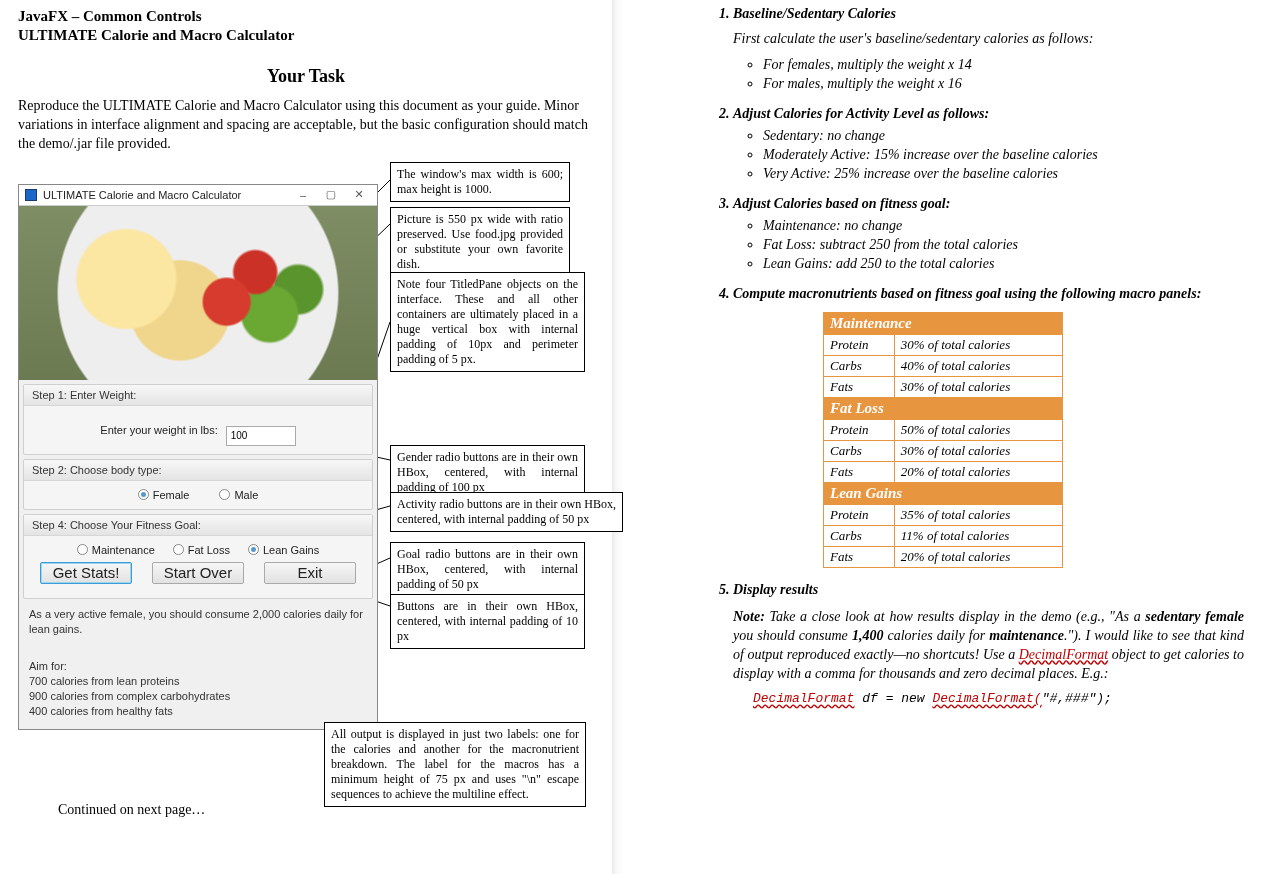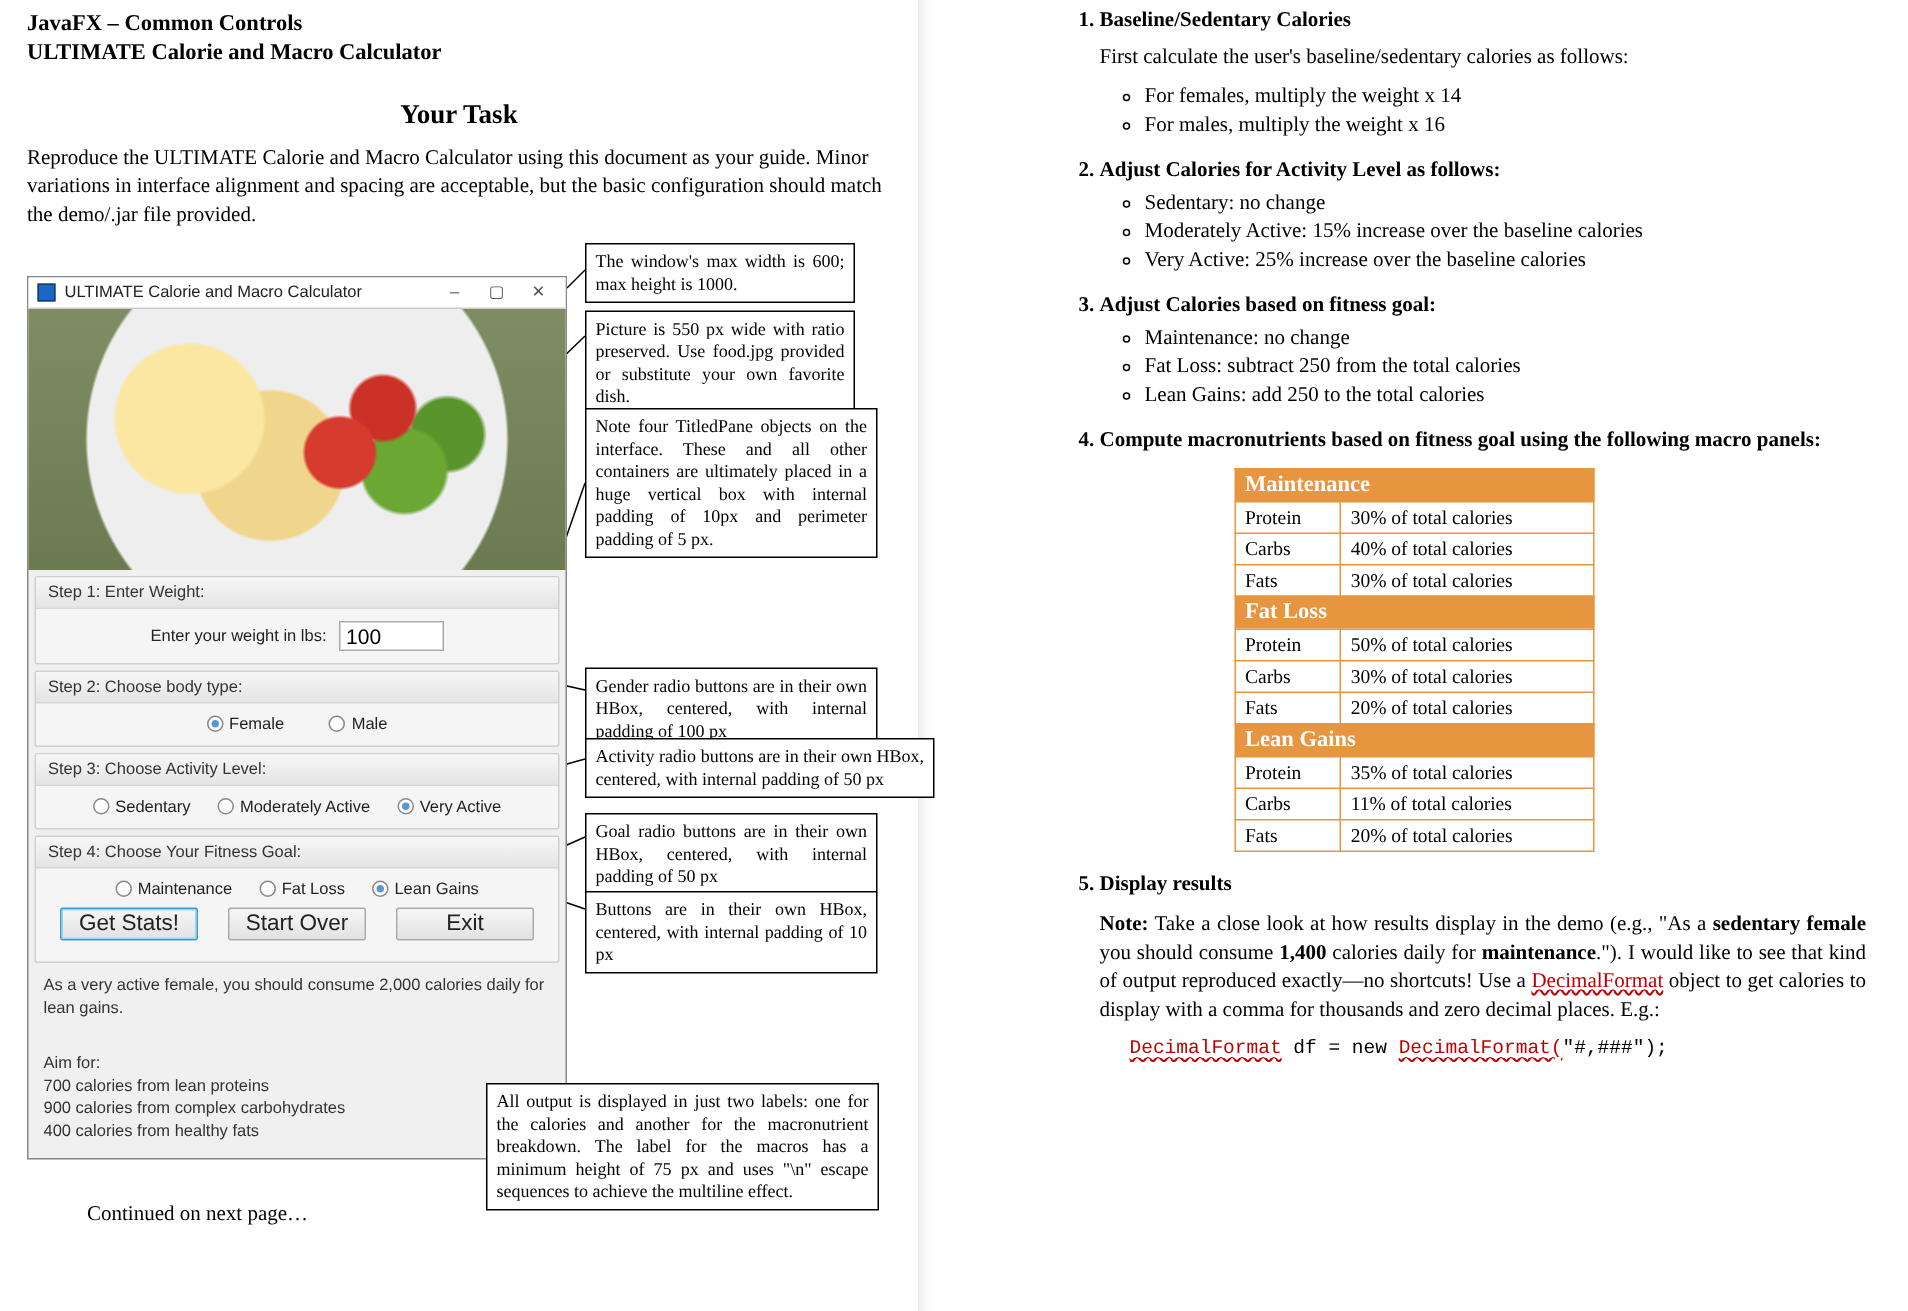--- a/index.html
+++ b/index.html
@@ -24,20 +24,21 @@
     position: relative;
   }
   .divider {
     width: 18px;
     background: linear-gradient(to right, rgba(0,0,0,0.08), rgba(0,0,0,0.02) 30%, rgba(0,0,0,0) 70%);
     height: 100%;
   }
   .right-col {
     flex: 1;
     padding: 6px 28px 6px 85px;
+    font-style: italic;
   }
   .bold { font-weight: bold; }
   h1.doc-title { font-size: 15px; margin: 0 0 2px 0; font-weight: bold;}
   h2.doc-sub { font-size: 15px; margin: 0 0 22px 0; font-weight: bold;}
   h3.sect { font-size: 18px; margin: 0 0 10px 0; font-weight: bold; text-align: center;}
   .para { line-height: 1.35; margin-bottom: 8px; }
 
   
   .app-area {
     position: relative;
@@ -96,21 +97,21 @@
     font-size: 11px;
     color: #333;
   }
   .tp-body { padding: 8px 10px; }
   .row-center { display:flex; align-items:center; justify-content:center; gap: 30px;}
   .row-center.tight { gap: 18px;}
   .field-row { display:flex; align-items:center; gap:8px; justify-content:center;}
   input.txt {
     width: 70px; height: 20px;
     border:1px solid #aaa; background:#fff;
-    font-size:14px; padding:0 4px;
+    font-size:10px; padding:0 4px;margin-top:12px;
   }
   .radio { display:flex; align-items:center; gap:4px;}
   .radio .dot { width:11px; height:11px; border-radius:50%; border:1px solid #888; background:#fff; position:relative;}
   .radio.on .dot::after { content:""; position:absolute; inset:2px; background:#5699d0; border-radius:50%; }
   .btnrow { display:flex; gap:20px; justify-content:center; padding: 6px 4px;}
   .winbtn {
     min-width: 92px; height:22px;
     border:1px solid #a9a9a9;
     background: linear-gradient(#f6f6f6,#e2e2e2);
     font-size:15px;
@@ -217,39 +218,20 @@
                   <span>Female</span>
                 </span>
               <span class="radio">
                   <span class="dot"></span>
                   <span>Male</span>
                 </span>
             </div>
           </div>
         </div>
 
-        <div class="titled-pane">
-          <div class="tp-header">Step 3: Choose Activity Level:</div>
-          <div class="tp-body">
-            <div class="row-center tight">
-              <span class="radio">
-                  <span class="dot"></span>
-                  <span>Sedentary</span>
-                </span>
-              <span class="radio">
-                  <span class="dot"></span>
-                  <span>Moderately Active</span>
-                </span>
-              <span class="radio on">
-                  <span class="dot"></span>
-                  <span>Very Active</span>
-                </span>
-            </div>
-          </div>
-        </div>
 
         <div class="titled-pane">
           <div class="tp-header">Step 4: Choose Your Fitness Goal:</div>
           <div class="tp-body">
             <div class="row-center tight">
               <span class="radio">
                   <span class="dot"></span>
                   <span>Maintenance</span>
                 </span>
               <span class="radio">

